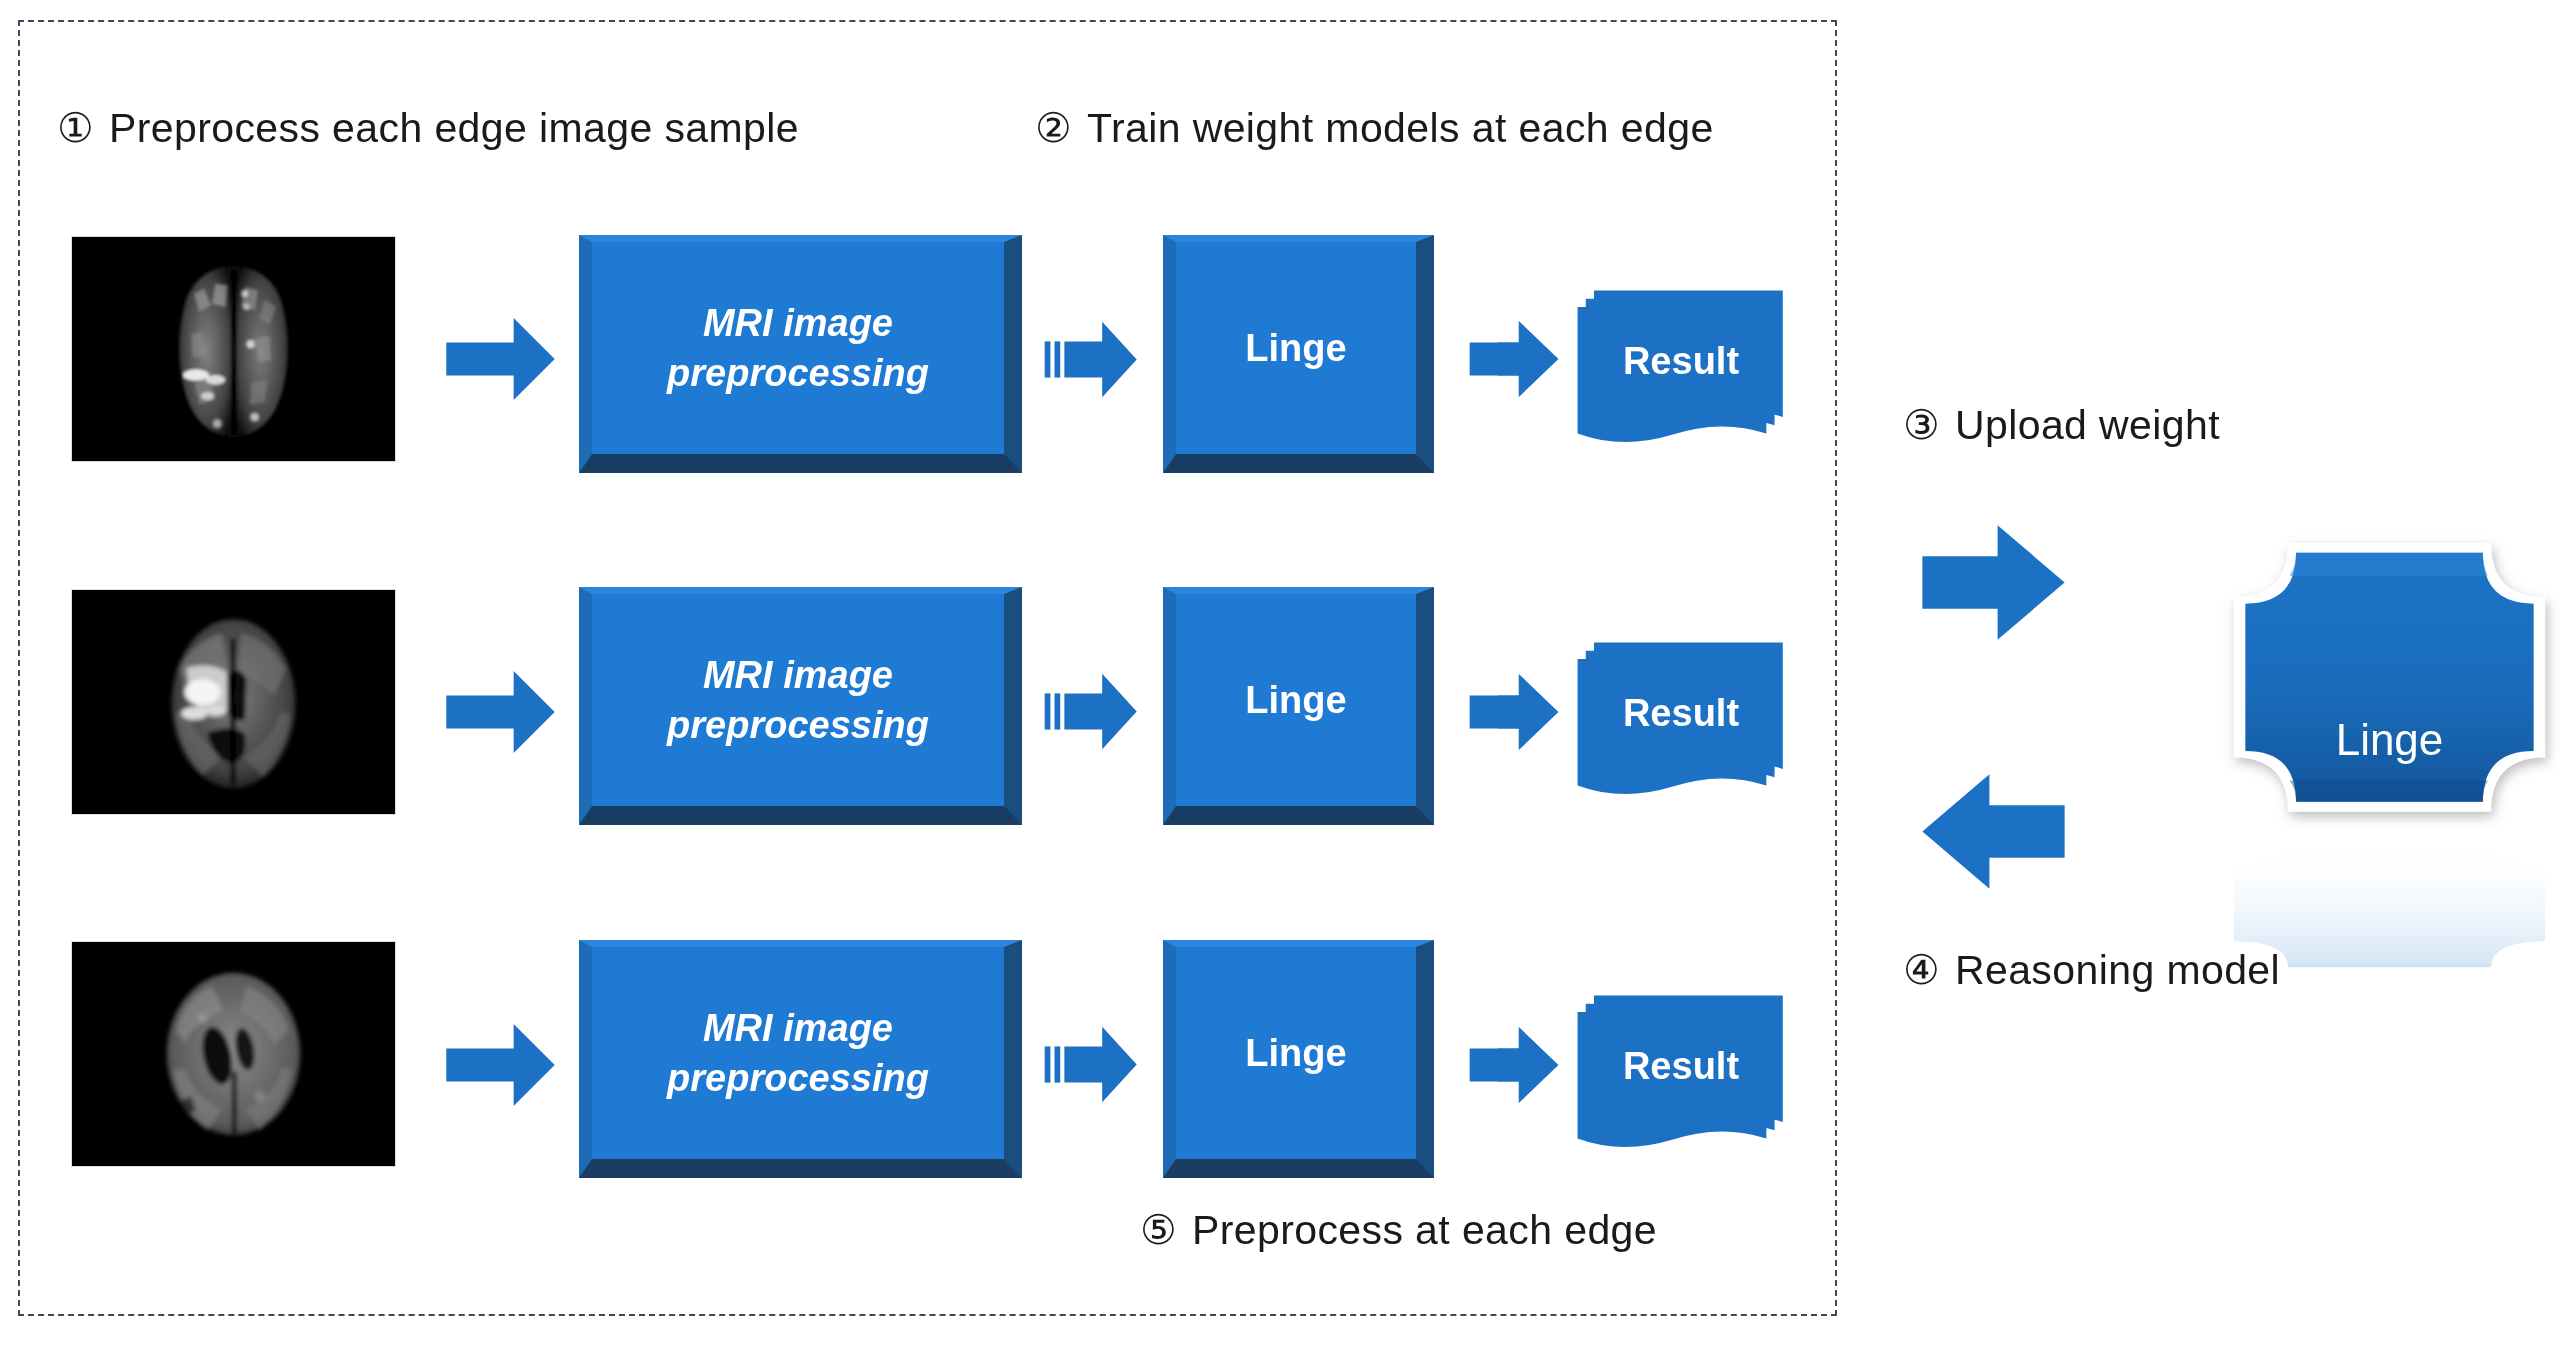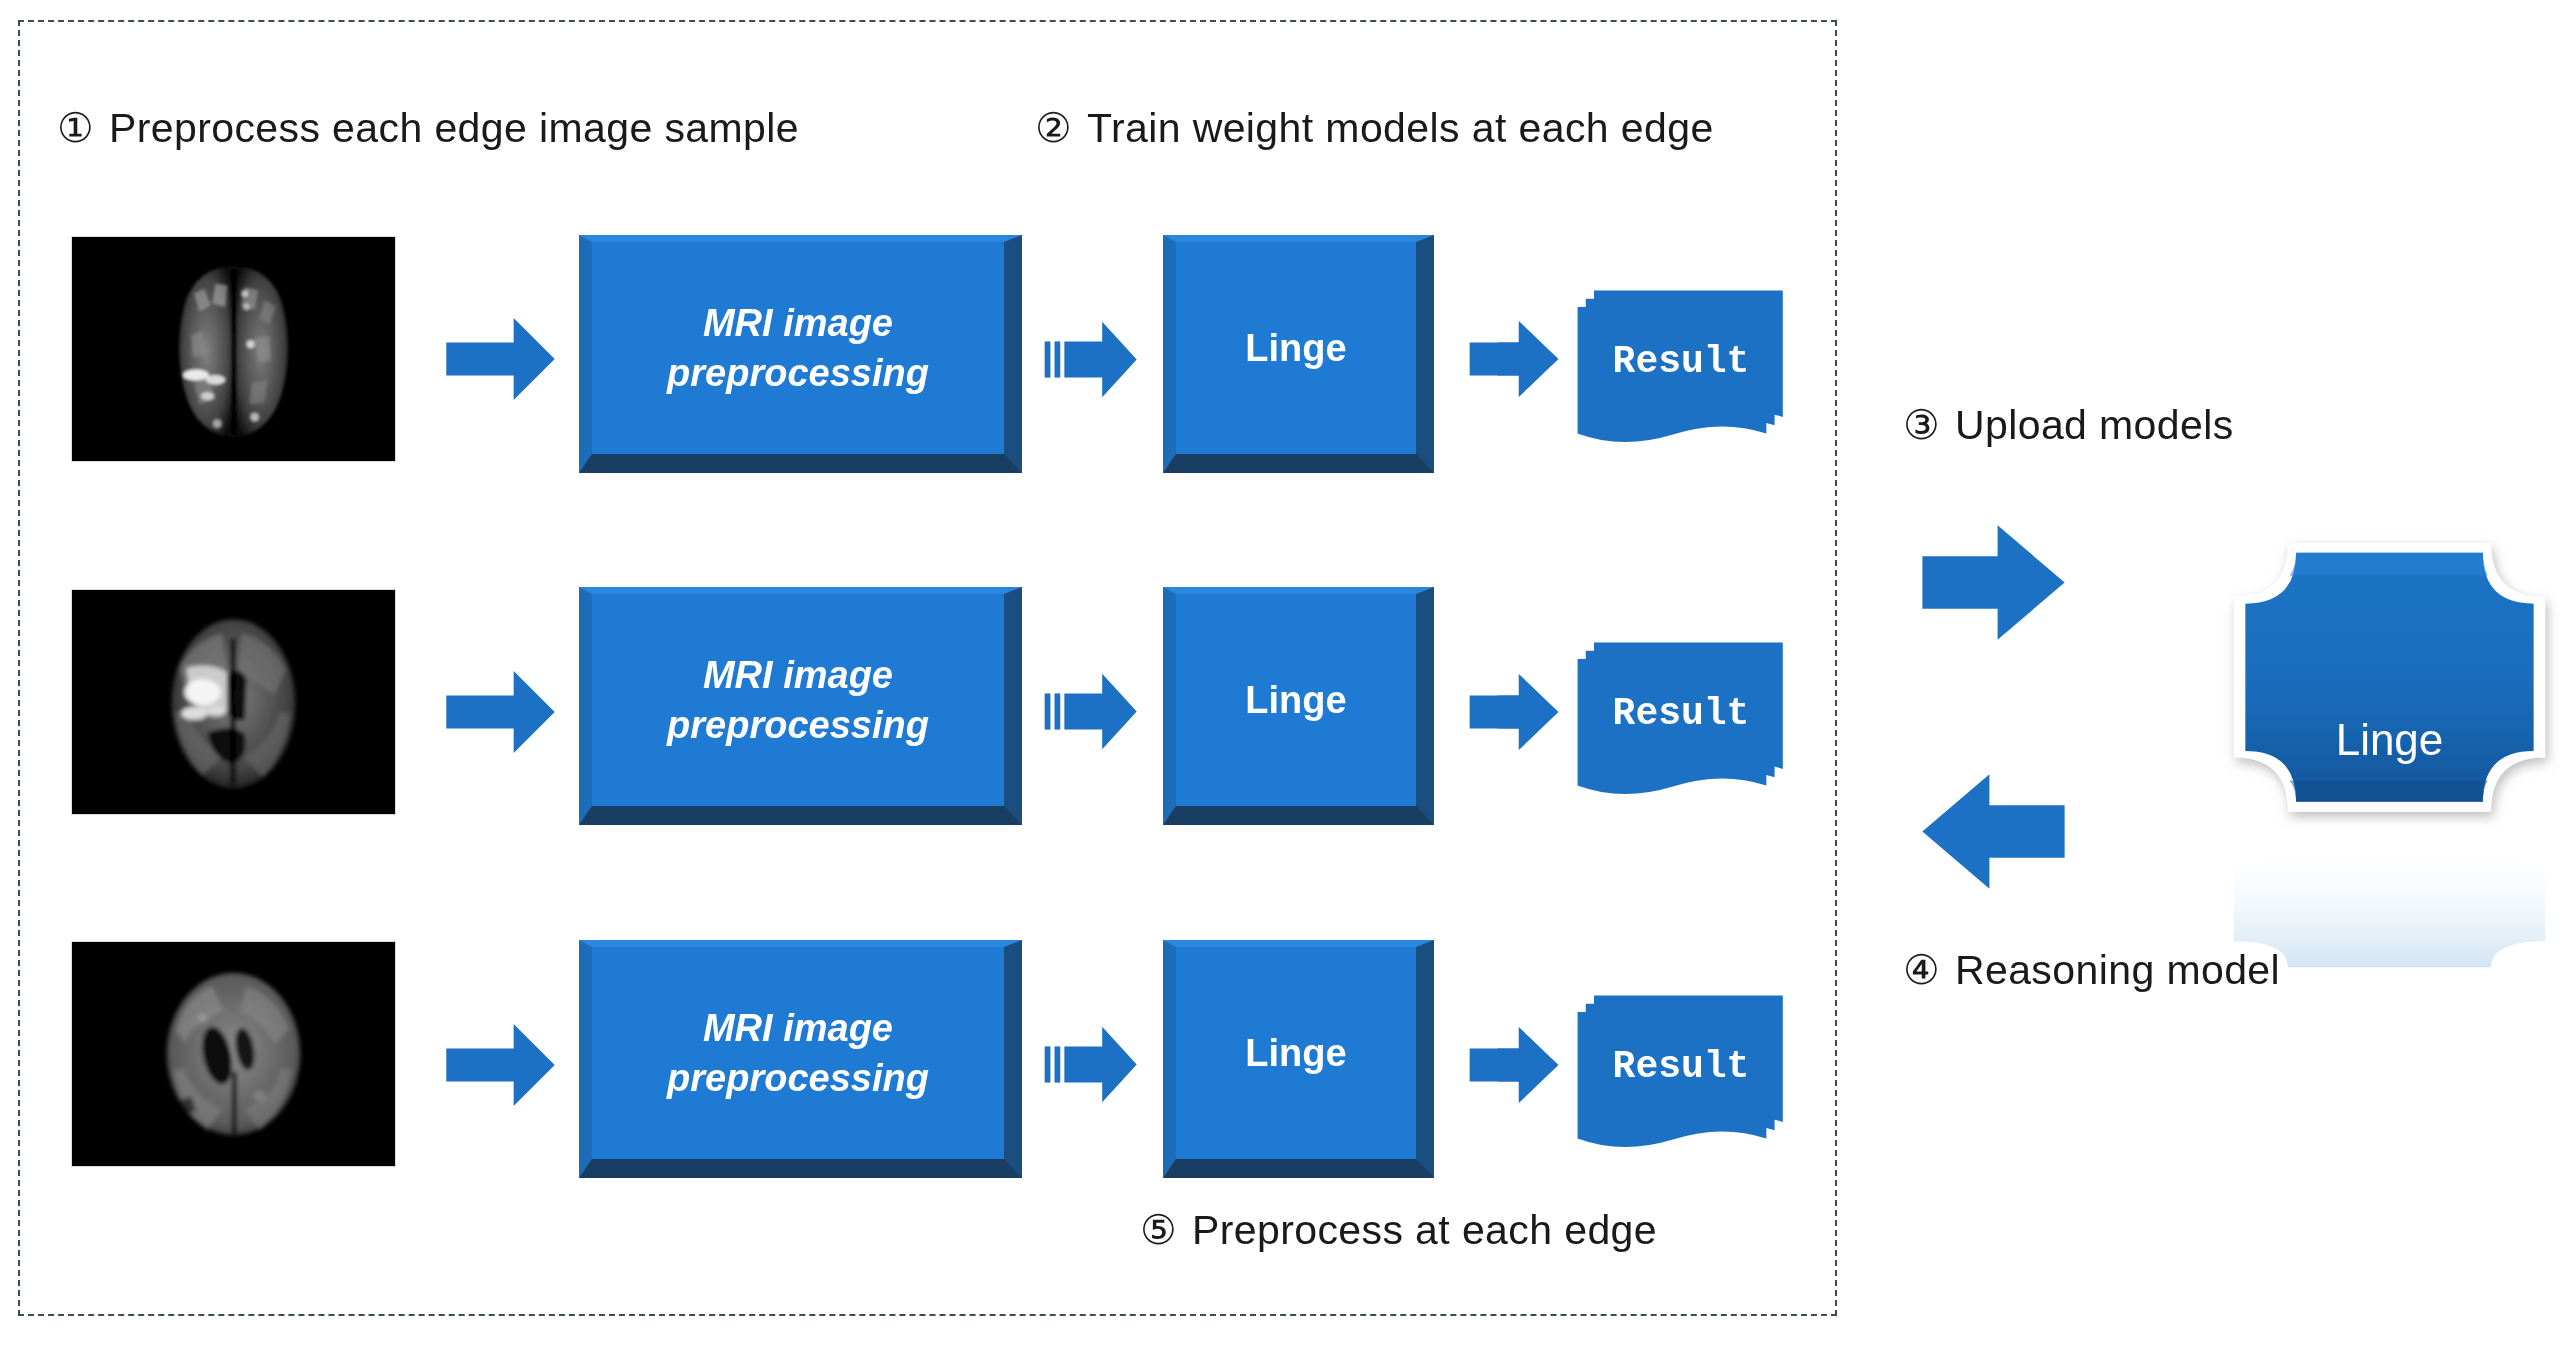--- a/index.html
+++ b/index.html
@@ -101,21 +101,21 @@
   .result svg { display: block; width: 100%; height: 100%; overflow: visible; }
   .result .rtext {
     position: absolute;
     left: 0; right: 0;
     top: 50%;
     transform: translateY(-46%);
     text-align: center;
     color: #ffffff;
     font-weight: bold;
     font-size: 38px;
-    font-family: Liberation Mono, monospace;
+    font-family: Liberation Sans, sans-serif;
     pointer-events: none;
   }
 
   
   .plaque {
     position: absolute;
   }
   .plaque svg { display: block; width: 100%; height: 100%; overflow: visible; }
   .plaque .ptext {
     position: absolute;
@@ -140,21 +140,21 @@
     <span>Preprocess each edge image sample</span>
   </div>
 
   <div class="caption" style="left:1035px; top:105px;">
     <span class="num">②</span>
     <span>Train weight models at each edge</span>
   </div>
 
   <div class="caption" style="left:1903px; top:402px;">
     <span class="num">③</span>
-    <span>Upload models</span>
+    <span>Upload weight</span>
   </div>
 
   <div class="caption" style="left:1903px; top:947px;">
     <span class="num">④</span>
     <span>Reasoning model</span>
   </div>
 
   <div class="caption" style="left:1140px; top:1207px;">
     <span class="num">⑤</span>
     <span>Preprocess at each edge</span>

